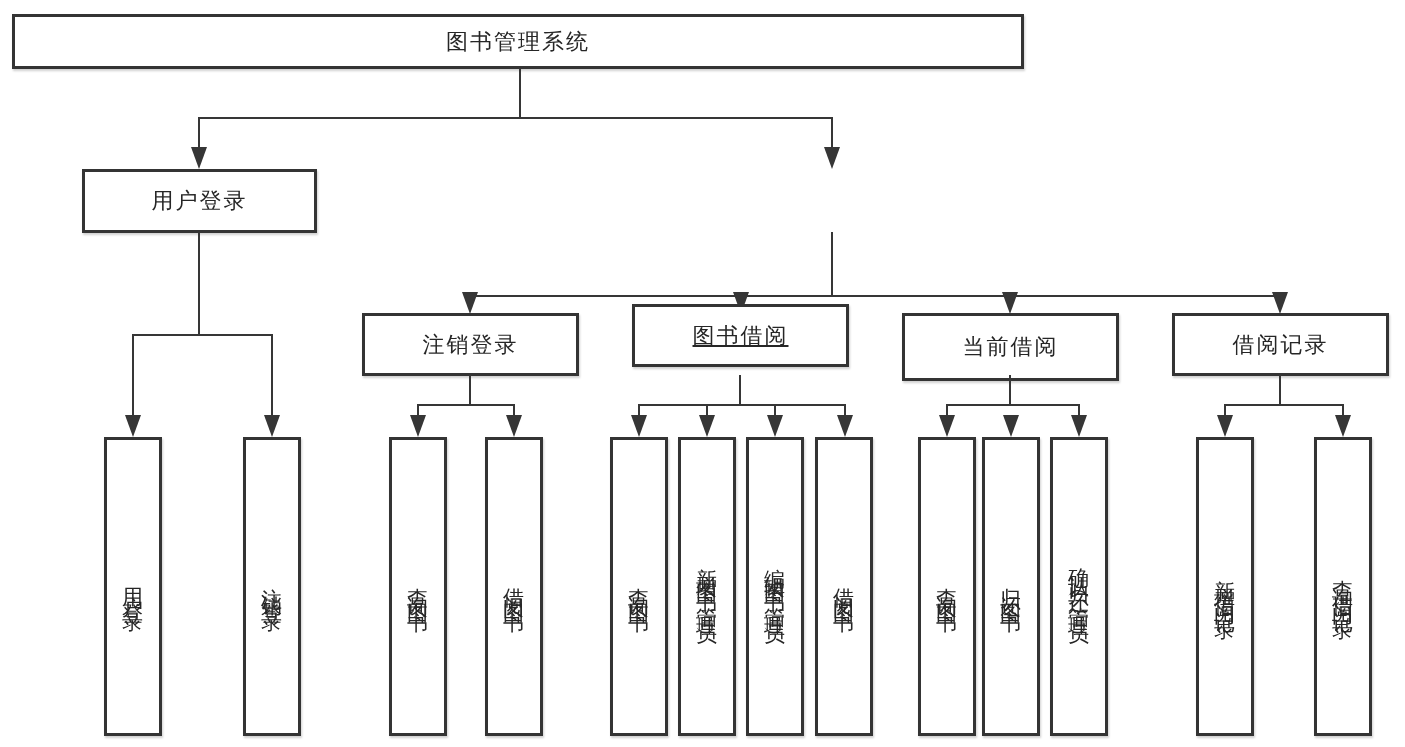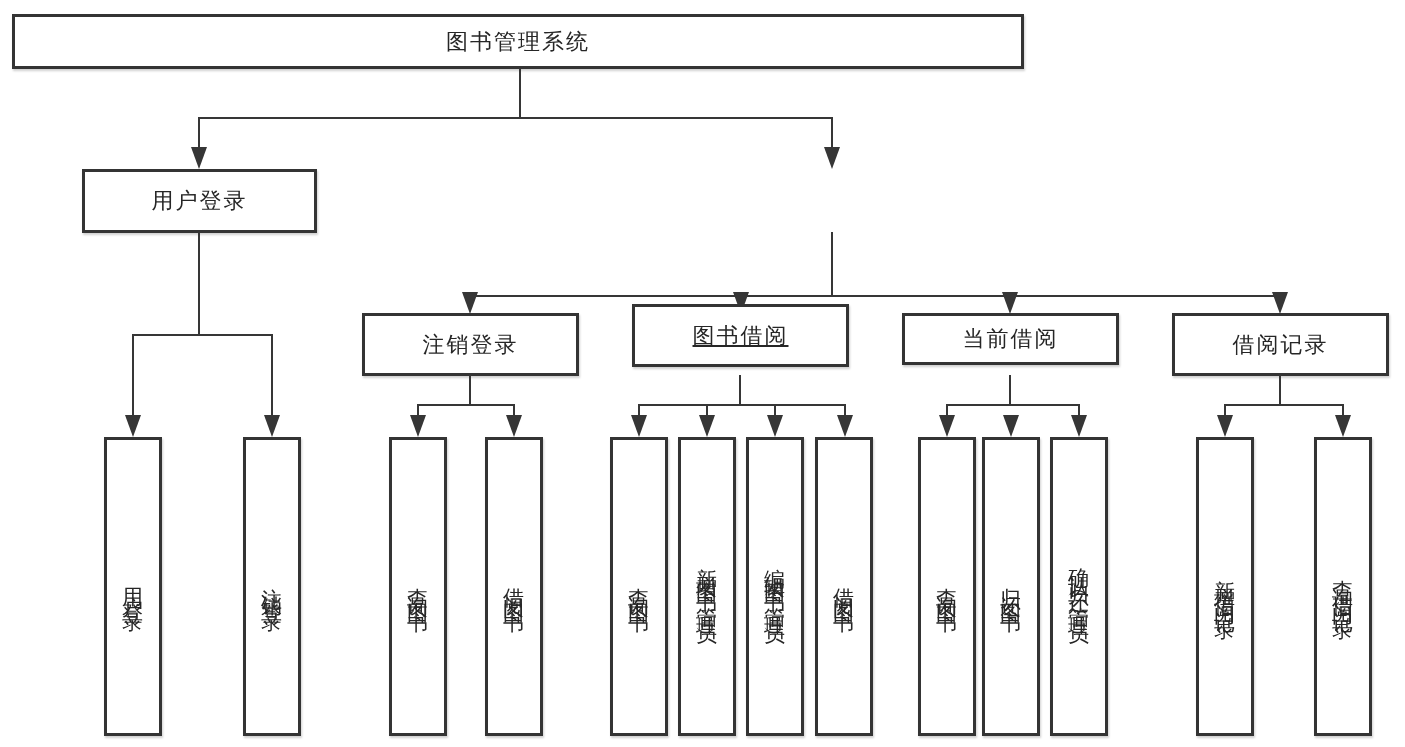--- a/index.html
+++ b/index.html
@@ -71,21 +71,21 @@
   <div class="arr" style="left:733px;top:292px;"></div>
   <div class="arr" style="left:1002px;top:292px;"></div>
   <div class="arr" style="left:1272px;top:292px;"></div>
 
   <div class="box" style="left:362px;top:313px;width:217px;height:63px;">
     <span>注销登录</span>
   </div>
   <div class="box" style="left:632px;top:304px;width:217px;height:63px;text-decoration:underline;">
     <span>图书借阅</span>
   </div>
-  <div class="box" style="left:902px;top:313px;width:217px;height:52px;text-align:right;">
+  <div class="box" style="left:902px;top:313px;width:217px;height:68px;text-align:right;">
     <span>当前借阅</span>
   </div>
   <div class="box" style="left:1172px;top:313px;width:217px;height:63px;">
     <span>借阅记录</span>
   </div>
 
   <div class="vl" style="left:469px;top:375px;height:31px;"></div>
   <div class="hl" style="left:417px;top:404px;width:98px;"></div>
   <div class="vl" style="left:417px;top:404px;height:14px;"></div>
   <div class="vl" style="left:513px;top:404px;height:14px;"></div>

